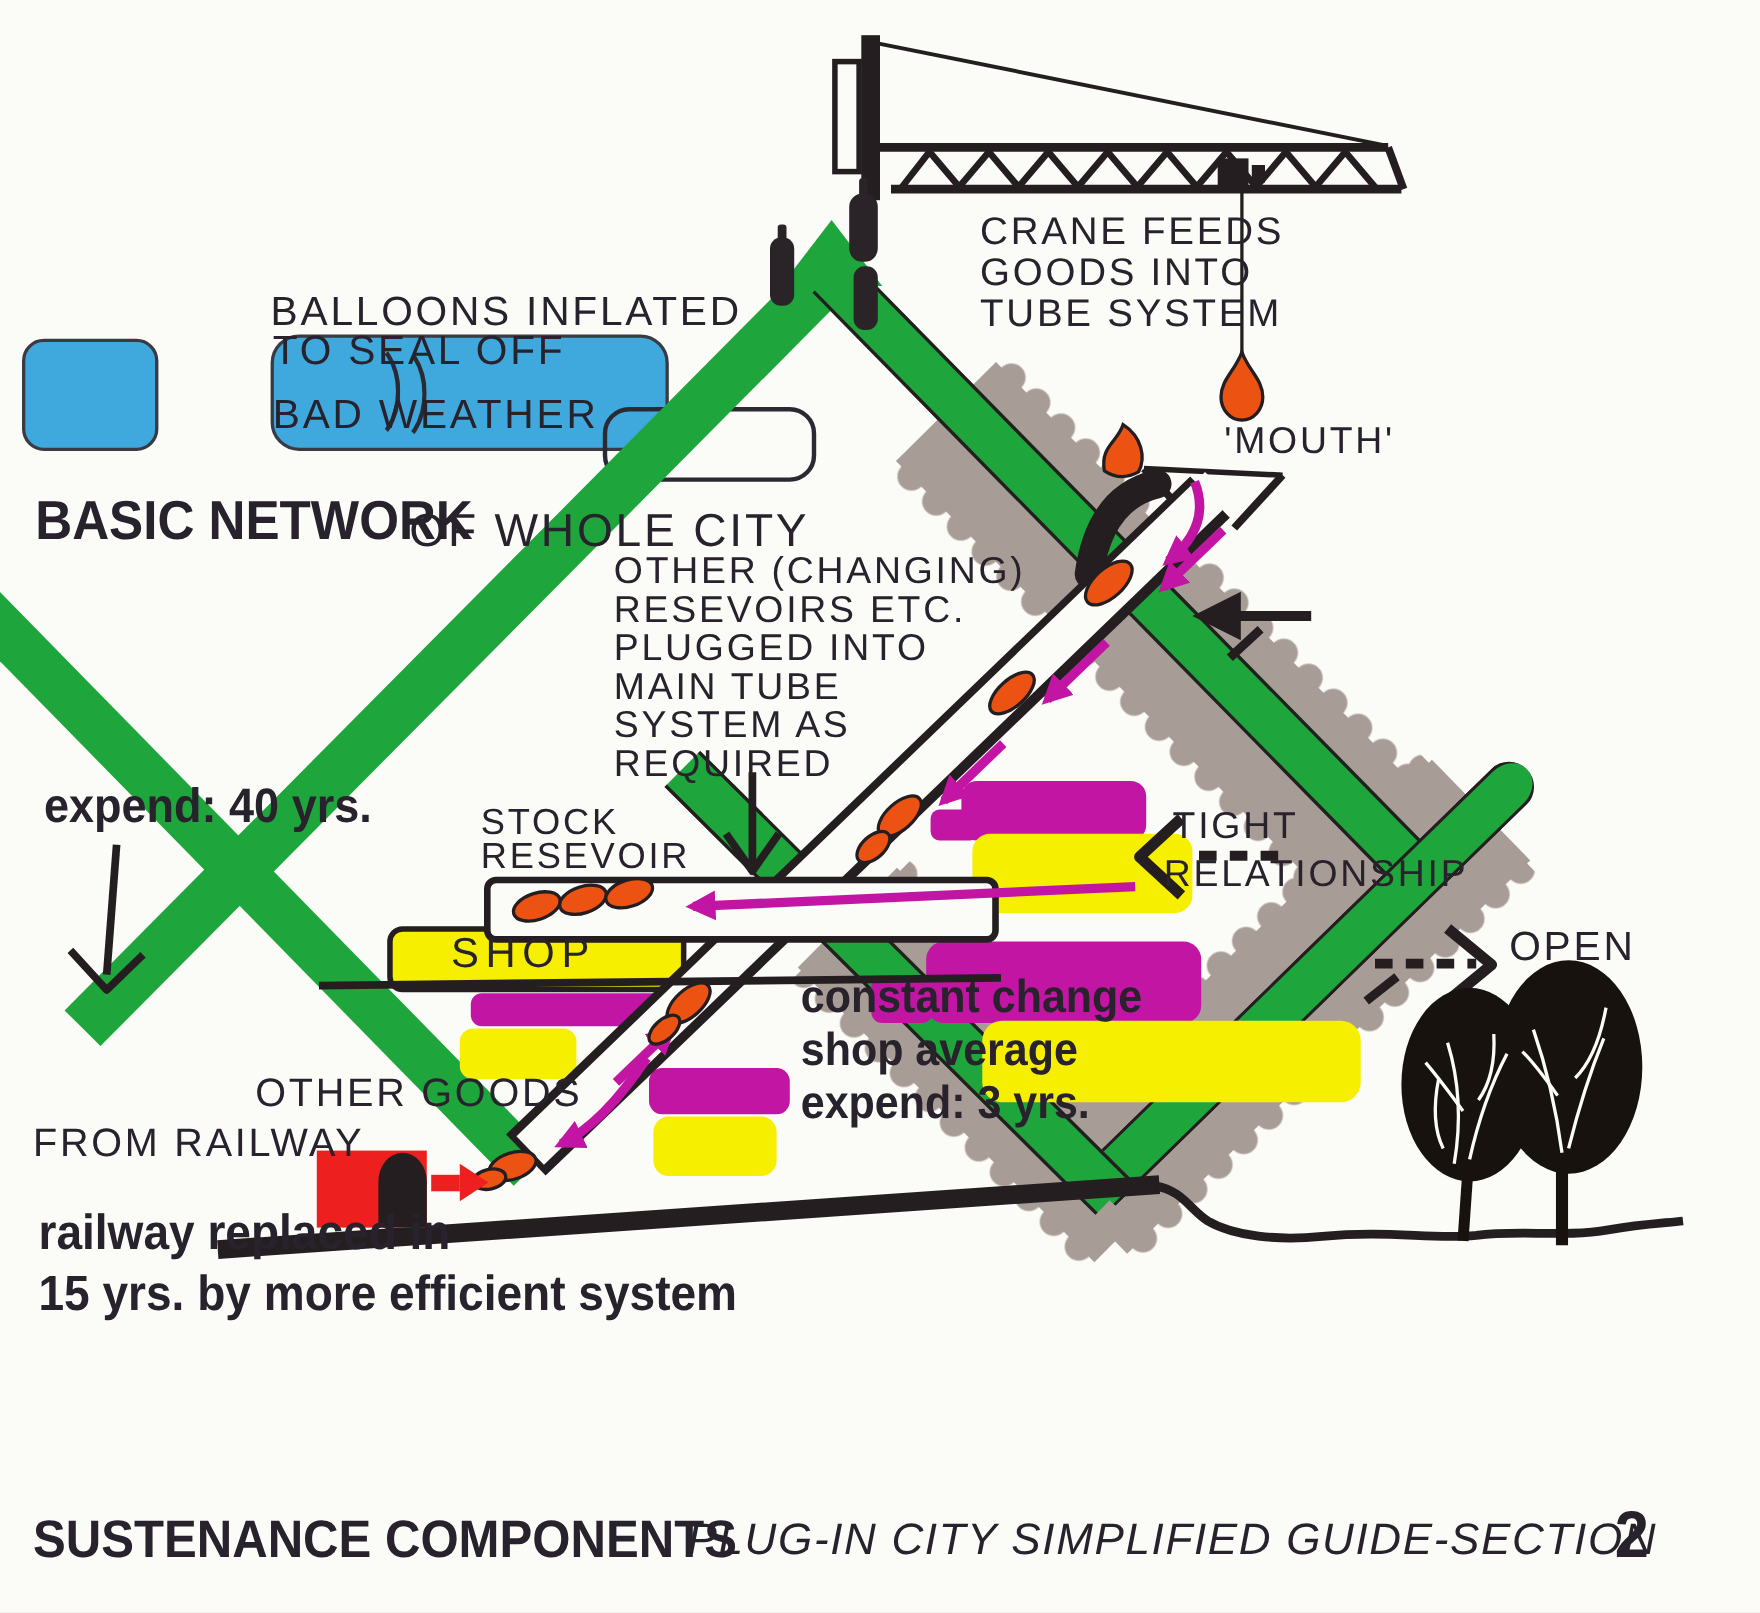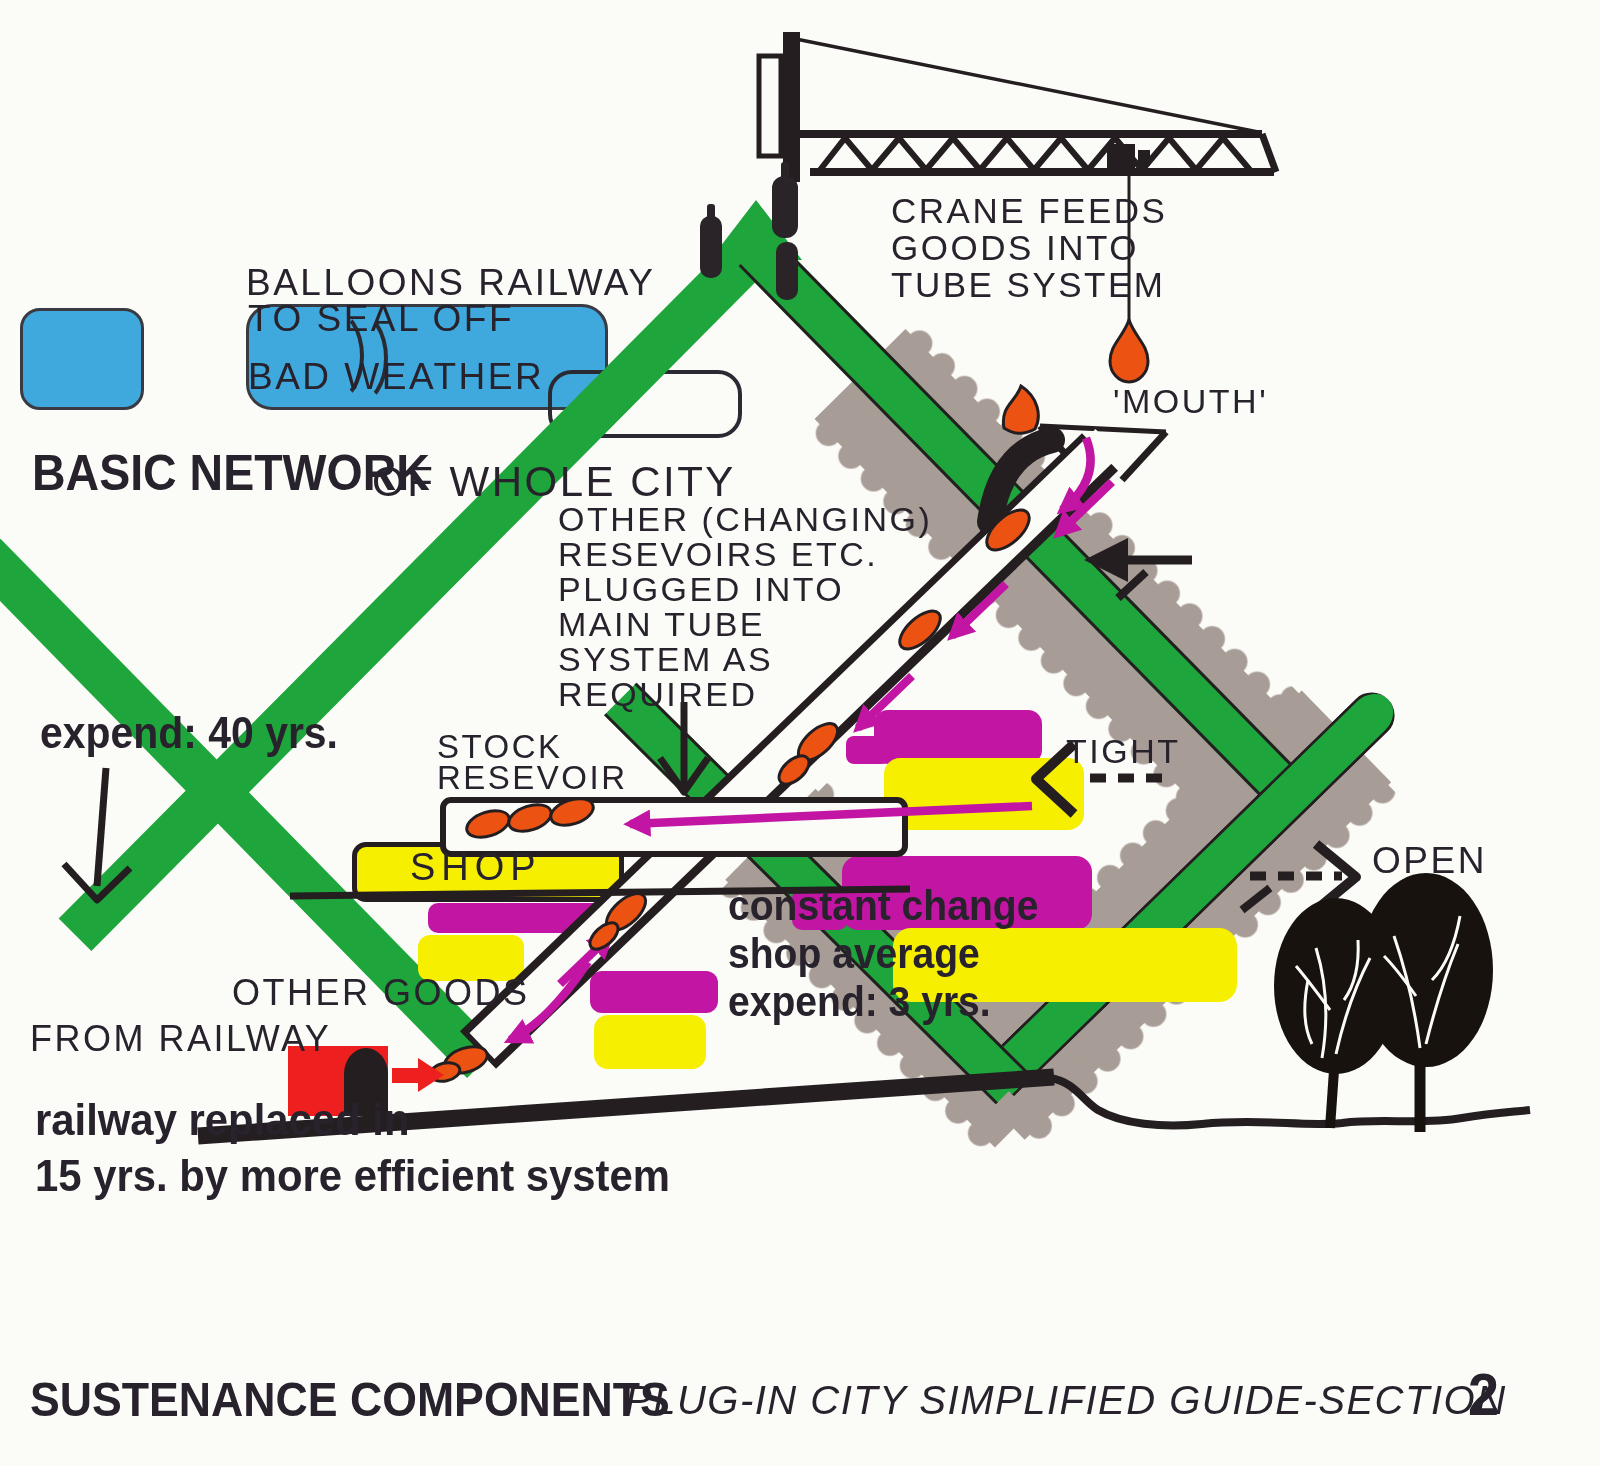--- a/index.html
+++ b/index.html
@@ -180,21 +180,21 @@
         <path d="M1432,980 Q1452,960 1460,916"></path>
         <path d="M1308,980 Q1300,1020 1312,1044"></path>
       </g>
     </g>
   </svg>
 
   <div class="t light" style="left:891px;top:192px;font-size:35px;line-height:37px;">CRANE FEEDS
 GOODS INTO
 TUBE SYSTEM</div>
 
-  <div class="t light" style="left:246px;top:262px;font-size:37px;">BALLOONS RAILWAY</div>
+  <div class="t light" style="left:246px;top:262px;font-size:37px;">BALLOONS INFLATED</div>
   <div class="t light" style="left:248px;top:290px;font-size:37px;line-height:58px;">TO SEAL OFF
 BAD WEATHER</div>
 
   <div class="t light" style="left:1113px;top:382px;font-size:34px;">'MOUTH'</div>
 
   <div class="t bold" style="left:32px;top:444px;font-size:50px;">BASIC NETWORK</div>
   <div class="t light" style="left:372px;top:458px;font-size:42px;">OF WHOLE CITY</div>
   <div class="t bold" style="left:40px;top:708px;font-size:44px;">expend: 40 yrs.</div>
 
   <div class="t light" style="left:558px;top:502px;font-size:34px;line-height:35px;">OTHER (CHANGING)
@@ -203,20 +203,21 @@
 MAIN TUBE
 SYSTEM AS
 REQUIRED</div>
 
 
   <div class="t light" style="left:437px;top:731px;font-size:33px;line-height:31px;">STOCK
 RESEVOIR</div>
   <div class="t light" style="left:410px;top:846px;font-size:38px;letter-spacing:6px;">SHOP</div>
 
   <div class="t light" style="left:1066px;top:732px;font-size:34px;">TIGHT</div>
+  <div class="t light" style="left:1058px;top:775px;font-size:34px;">RELATIONSHIP</div>
   <div class="t light" style="left:1372px;top:840px;font-size:37px;">OPEN</div>
 
   <div class="t bold" style="left:728px;top:882px;font-size:42px;line-height:48px;">constant change
 shop average
 expend: 3 yrs.</div>
 
   <div class="t light" style="left:232px;top:972px;font-size:36px;">OTHER GOODS</div>
   <div class="t light" style="left:30px;top:1018px;font-size:36px;">FROM RAILWAY</div>
   <div class="t bold" style="left:35px;top:1092px;font-size:45px;line-height:56px;">railway replaced in
 15 yrs. by more efficient system</div>

